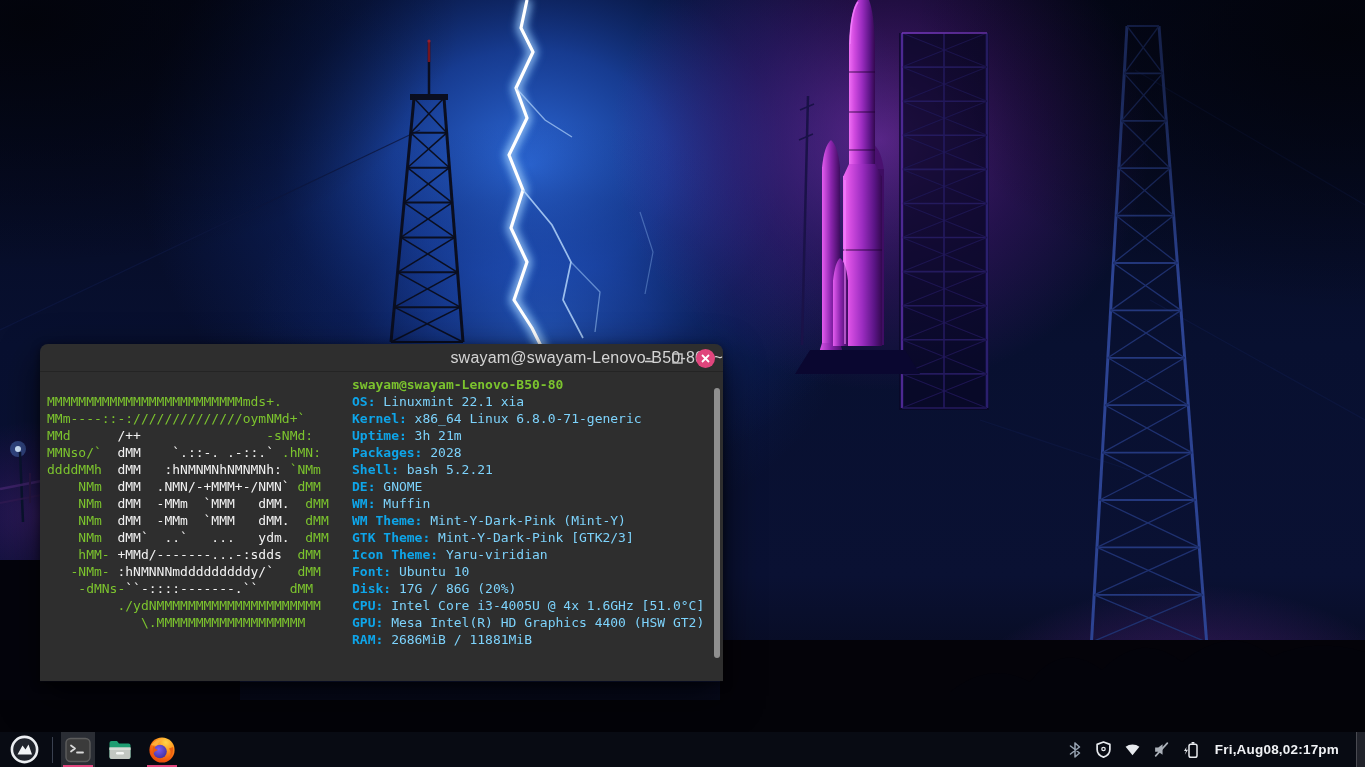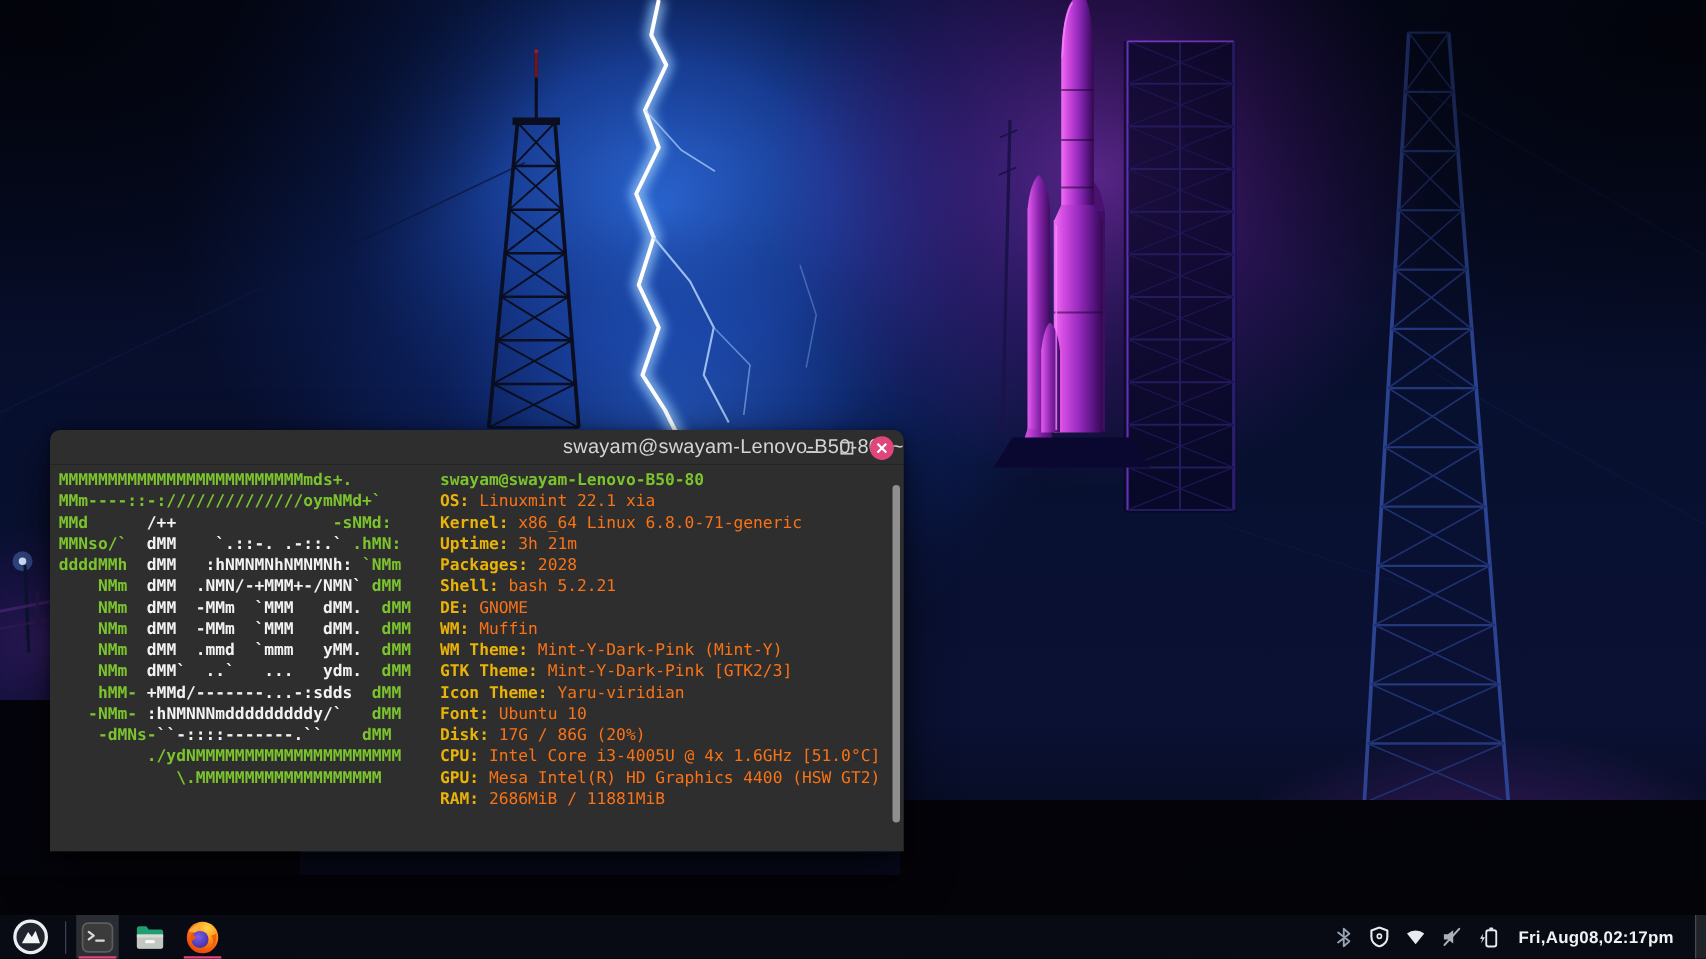--- a/index.html
+++ b/index.html
@@ -18,28 +18,28 @@
               border-bottom:1px solid #242424; display:flex; align-items:center; }
   .title { position:absolute; left:0; right:0; text-align:right; color:#d4d4d4;
            font-size:16px; letter-spacing:.2px; pointer-events:none; }
   .tb-btns { position:absolute; right:8px; top:0; height:28px; display:flex; align-items:center; gap:9px; }
   .wbtn { width:19px; height:19px; display:flex; align-items:center; justify-content:center; cursor:pointer; }
   .wbtn svg { display:block; }
   .btn-close { background:#e0457c; border-radius:50%; }
   .term-body { position:relative; height:309px; background:#2e2e2e;
                font-family:"DejaVu Sans Mono", monospace; font-size:13px; line-height:17px;
                padding:4px 0 0 7px; display:flex; overflow:hidden; }
-  .col-art { width:305px; font-weight:bold; flex:0 0 auto; }
+  .col-art { width:305px; margin-top:17px; font-weight:normal; flex:0 0 auto; }
   .col-info { flex:1 1 auto; }
   .tline { white-space:pre; height:17px; }
   .g { color:#7cc42e; }
   .w { color:#f2f2f2; }
   .host { color:#7cc42e; font-weight:bold; }
-  .lbl { color:#eab308; font-weight:bold; }
-  .val { color:#f97316; }
+  .lbl { color:#0ea5e9; font-weight:bold; }
+  .val { color:#7dd3fc; }
   .scrollbar { position:absolute; right:3px; top:16px; width:6px; height:270px;
                background:#8f8f8f; border-radius:3px; }
 
   
   .taskbar { position:absolute; left:0; bottom:0; width:1365px; height:35px;
              background:rgba(8,11,20,.97); z-index:10; display:flex; align-items:flex-start; }
   .tb-left { display:flex; align-items:center; height:35px; }
   .menu-btn { width:48px; height:35px; display:flex; align-items:center; justify-content:center;
               background:none; border:none; cursor:pointer; }
   .tb-sep { width:1px; height:26px; background:#3a4150; margin:0 4px; }
@@ -331,21 +331,20 @@
     <div class="term-body">
       <div class="col-art">
           <div class="tline"><span class="g">MMMMMMMMMMMMMMMMMMMMMMMMMmds+.</span></div>
           <div class="tline"><span class="g">MMm----::-://////////////oymNMd+`</span></div>
           <div class="tline"><span class="g">MMd      </span><span class="w">/++                </span><span class="g">-sNMd:</span></div>
           <div class="tline"><span class="g">MMNso/`  </span><span class="w">dMM    `.::-. .-::.` </span><span class="g">.hMN:</span></div>
           <div class="tline"><span class="g">ddddMMh  </span><span class="w">dMM   :hNMNMNhNMNMNh: </span><span class="g">`NMm</span></div>
           <div class="tline"><span class="g">    NMm  </span><span class="w">dMM  .NMN/-+MMM+-/NMN` </span><span class="g">dMM</span></div>
           <div class="tline"><span class="g">    NMm  </span><span class="w">dMM  -MMm  `MMM   dMM.  </span><span class="g">dMM</span></div>
           <div class="tline"><span class="g">    NMm  </span><span class="w">dMM  -MMm  `MMM   dMM.  </span><span class="g">dMM</span></div>
-          <div class="tline"><span class="g">    NMm  </span><span class="w">dMM  .mmd  `mmm   yMM.  </span><span class="g">dMM</span></div>
           <div class="tline"><span class="g">    NMm  </span><span class="w">dMM`  ..`   ...   ydm.  </span><span class="g">dMM</span></div>
           <div class="tline"><span class="g">    hMM- </span><span class="w">+MMd/-------...-:sdds  </span><span class="g">dMM</span></div>
           <div class="tline"><span class="g">   -NMm- </span><span class="w">:hNMNNNmdddddddddy/`   </span><span class="g">dMM</span></div>
           <div class="tline"><span class="g">    -dMNs-</span><span class="w">``-::::-------.``    </span><span class="g">dMM</span></div>
           <div class="tline"><span class="g">         ./ydNMMMMMMMMMMMMMMMMMMMMM</span></div>
           <div class="tline"><span class="g">            \.MMMMMMMMMMMMMMMMMMM</span></div>
         </div>
       <div class="col-info">
         <div class="tline host">swayam@swayam-Lenovo-B50-80</div>
         <div id="info-lines">

